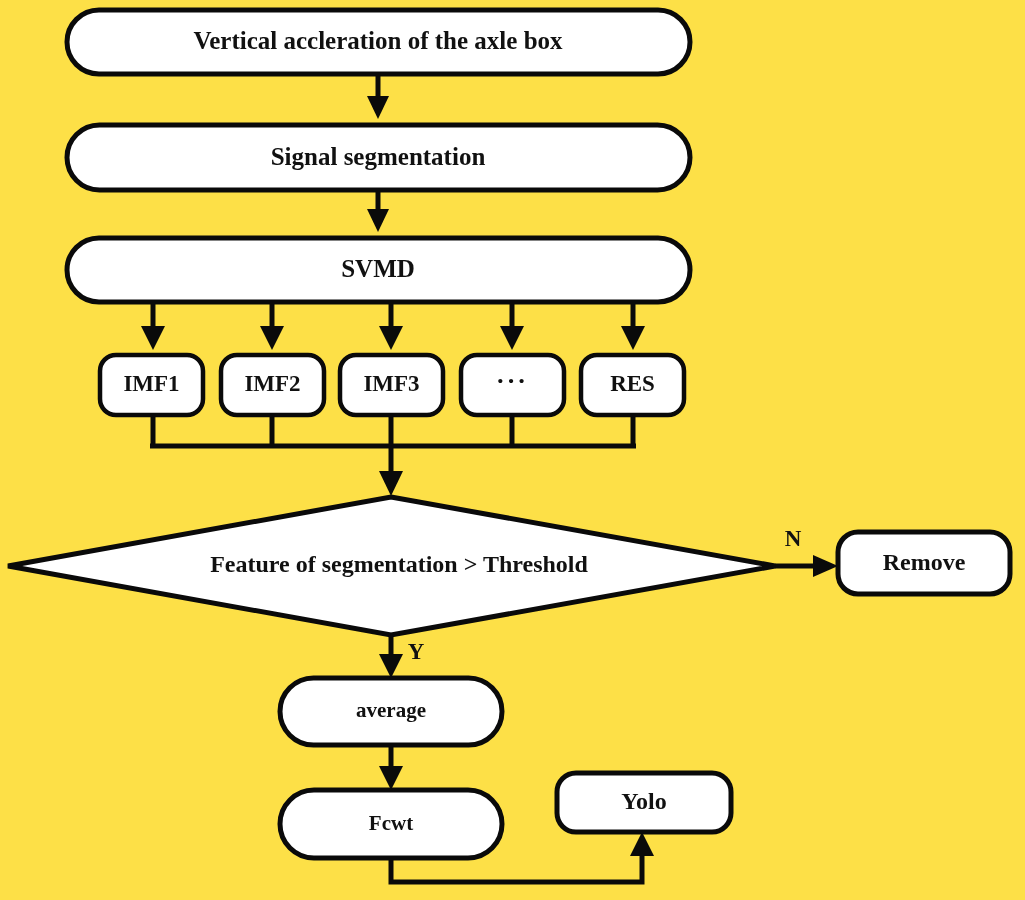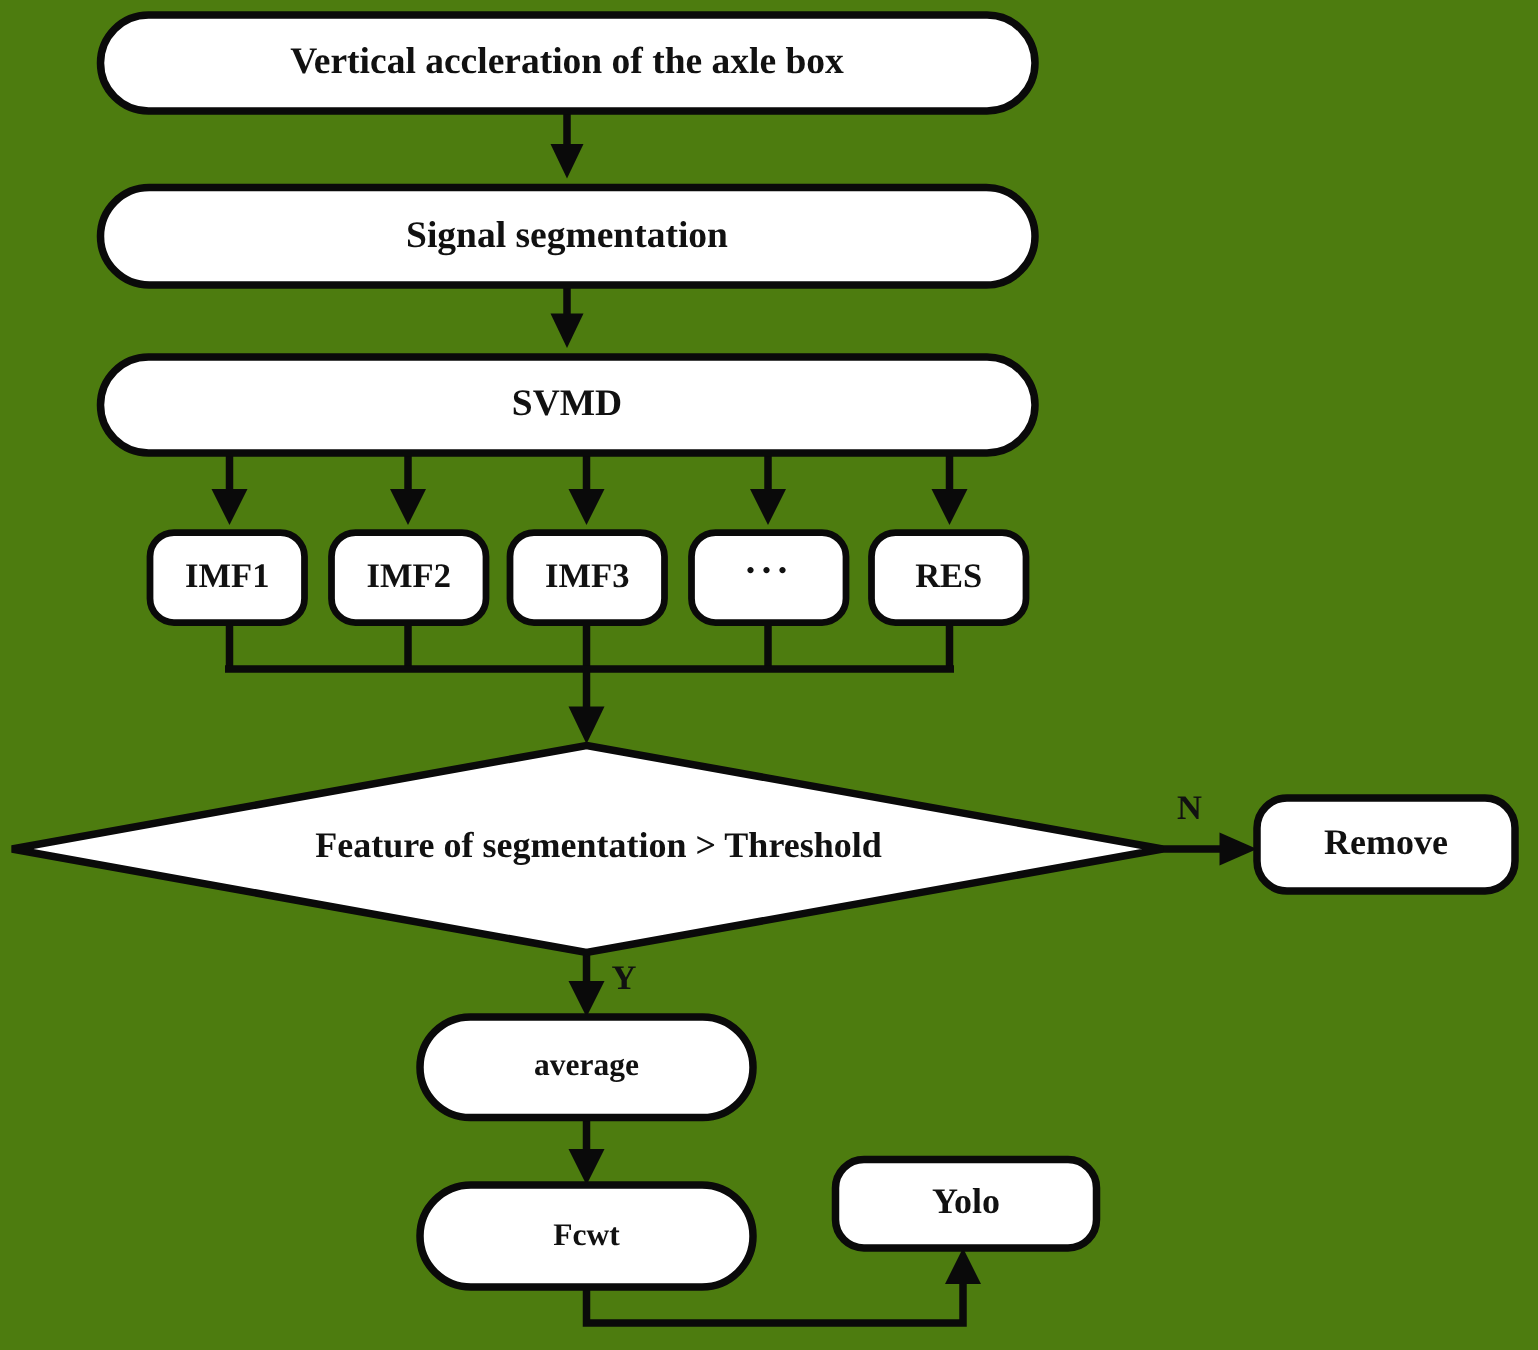--- a/index.html
+++ b/index.html
@@ -7,21 +7,21 @@
     padding: 0;
     background: #ffffff;
   }
   body {
     font-family: "Liberation Serif", "DejaVu Serif", serif;
   }
   #stage {
     position: relative;
     width: 1025px;
     height: 900px;
-    background: #4d7c0f;
+    background: #fde047;
     overflow: hidden;
   }
   #flow-svg {
     position: absolute;
     left: 0;
     top: 0;
     width: 1025px;
     height: 900px;
   }
   .node-shape {

